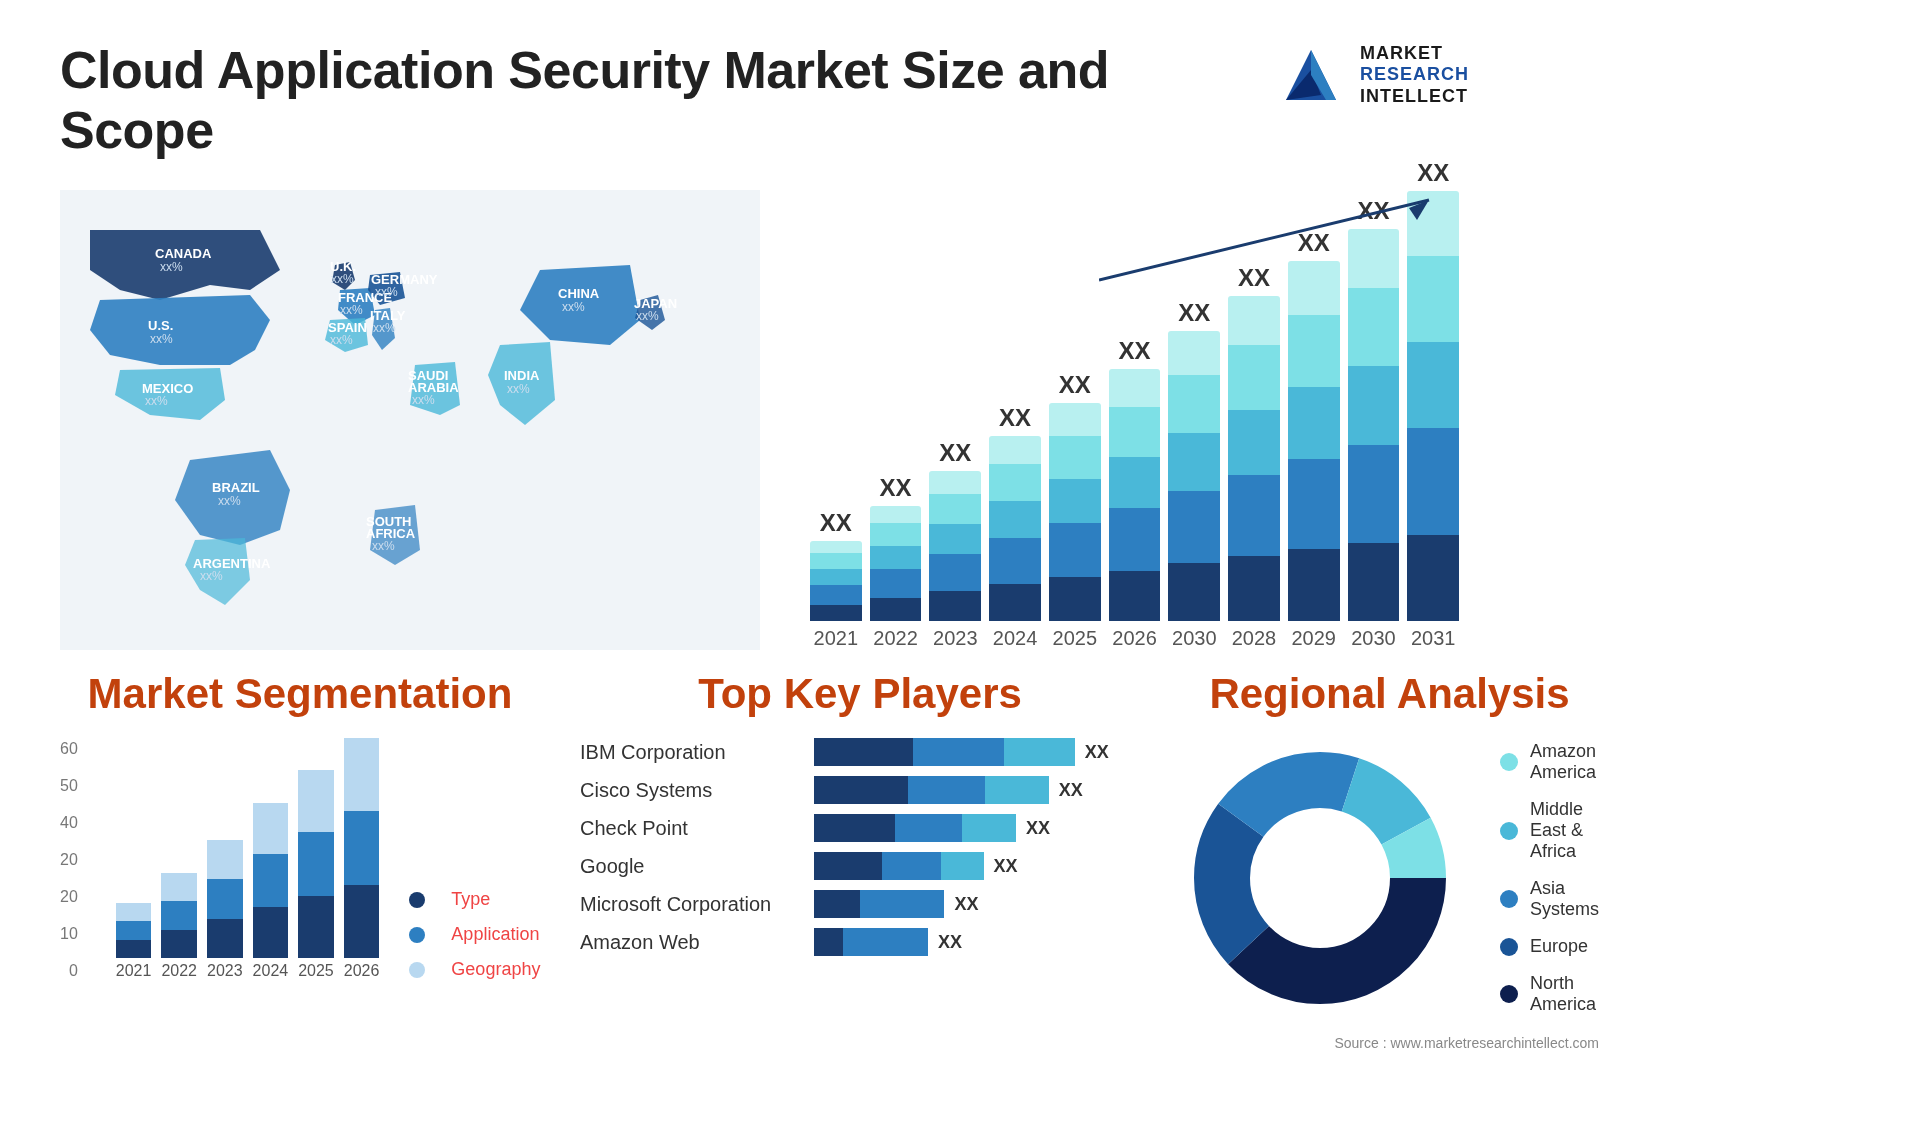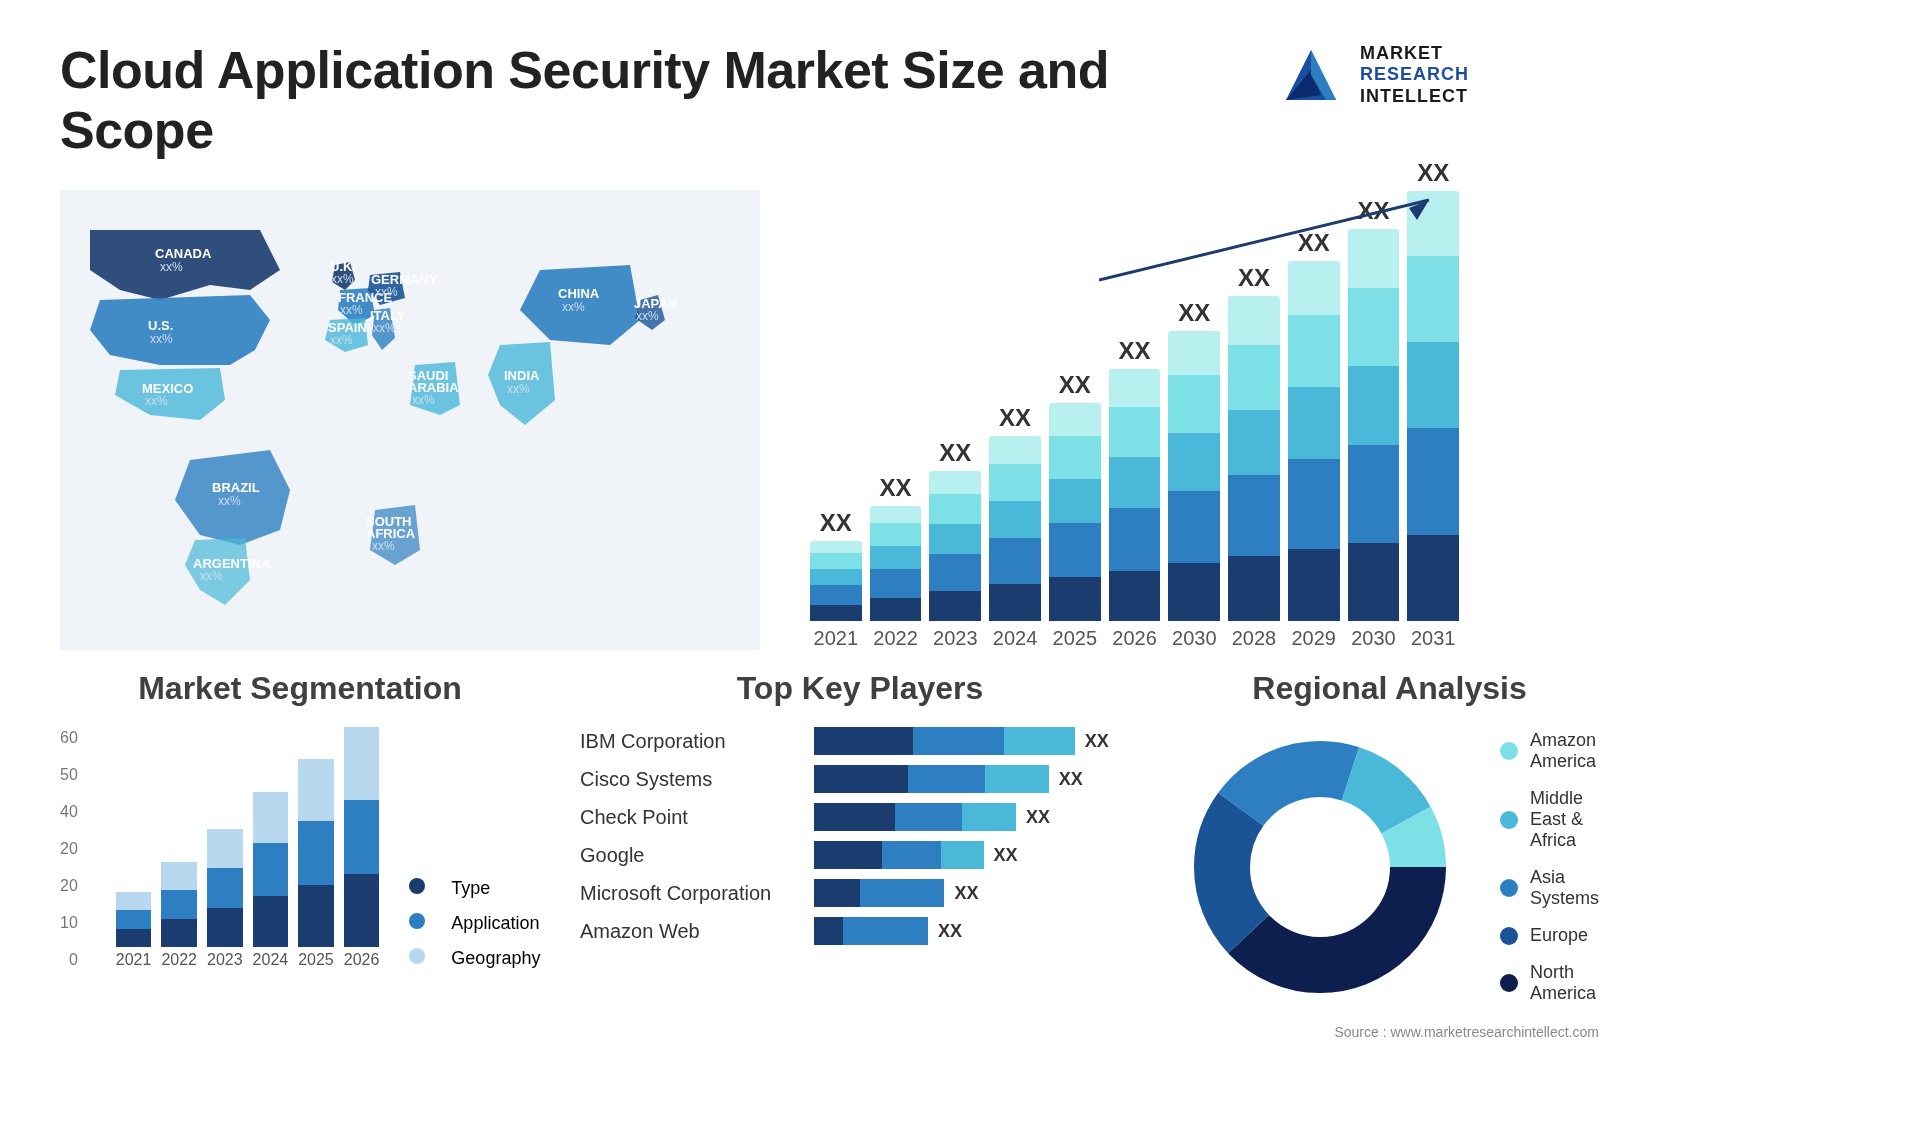--- a/index.html
+++ b/index.html
@@ -81,23 +81,23 @@
     
     .bottom-row {
       grid-column: 1 / -1;
       grid-row: 2;
       display: grid;
       grid-template-columns: 480px 560px 1fr;
       gap: 40px;
     }
     
     .section-title {
-      font-size: 32px;
+      font-size: 42px;
       font-weight: 700;
-      color: #404040;
+      color: #c2410c;
       margin-bottom: 20px;
       text-align: center;
     }
     .bar-group {
       display: flex;
       flex-direction: column;
       align-items: center;
       gap: 0;
       flex: 1;
     }
@@ -173,24 +173,24 @@
       margin-top: 4px;
     }
     .seg-legend {
       display: flex;
       flex-direction: column;
       gap: 14px;
       justify-content: center;
     }
     .legend-item {
       display: flex;
-      align-items: flex-start;
+      align-items: center;
       gap: 26px;
       font-size: 18px;
-      color: #000000;
+      color: #ef4444;
     }
     .legend-dot {
       width: 16px;
       height: 16px;
       border-radius: 50%;
       flex-shrink: 0;
     }
     
     .players-section {}
     .players-list {

